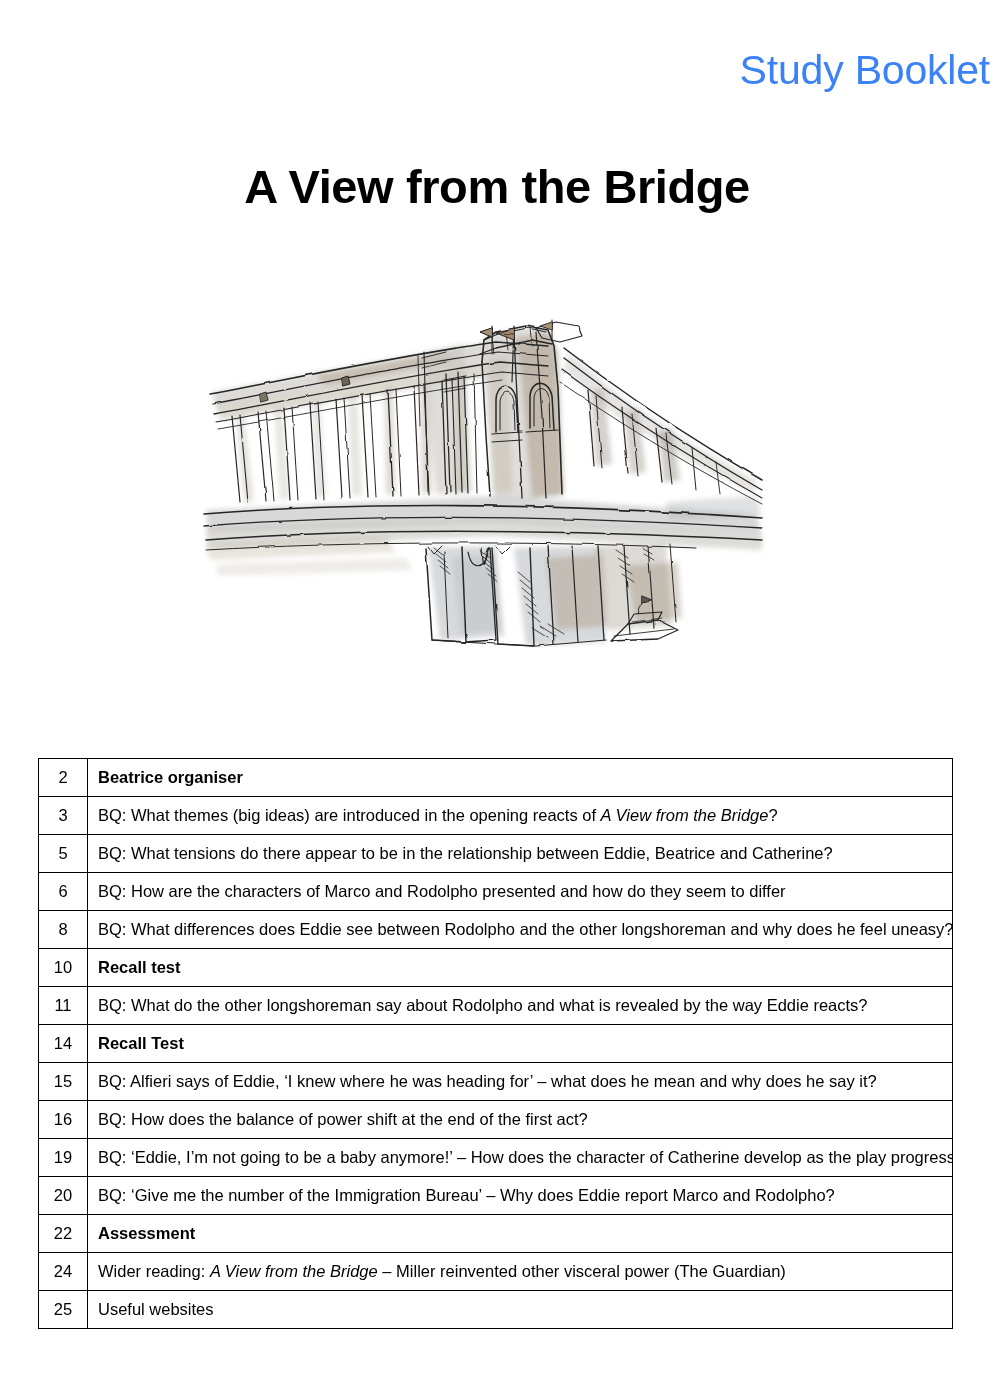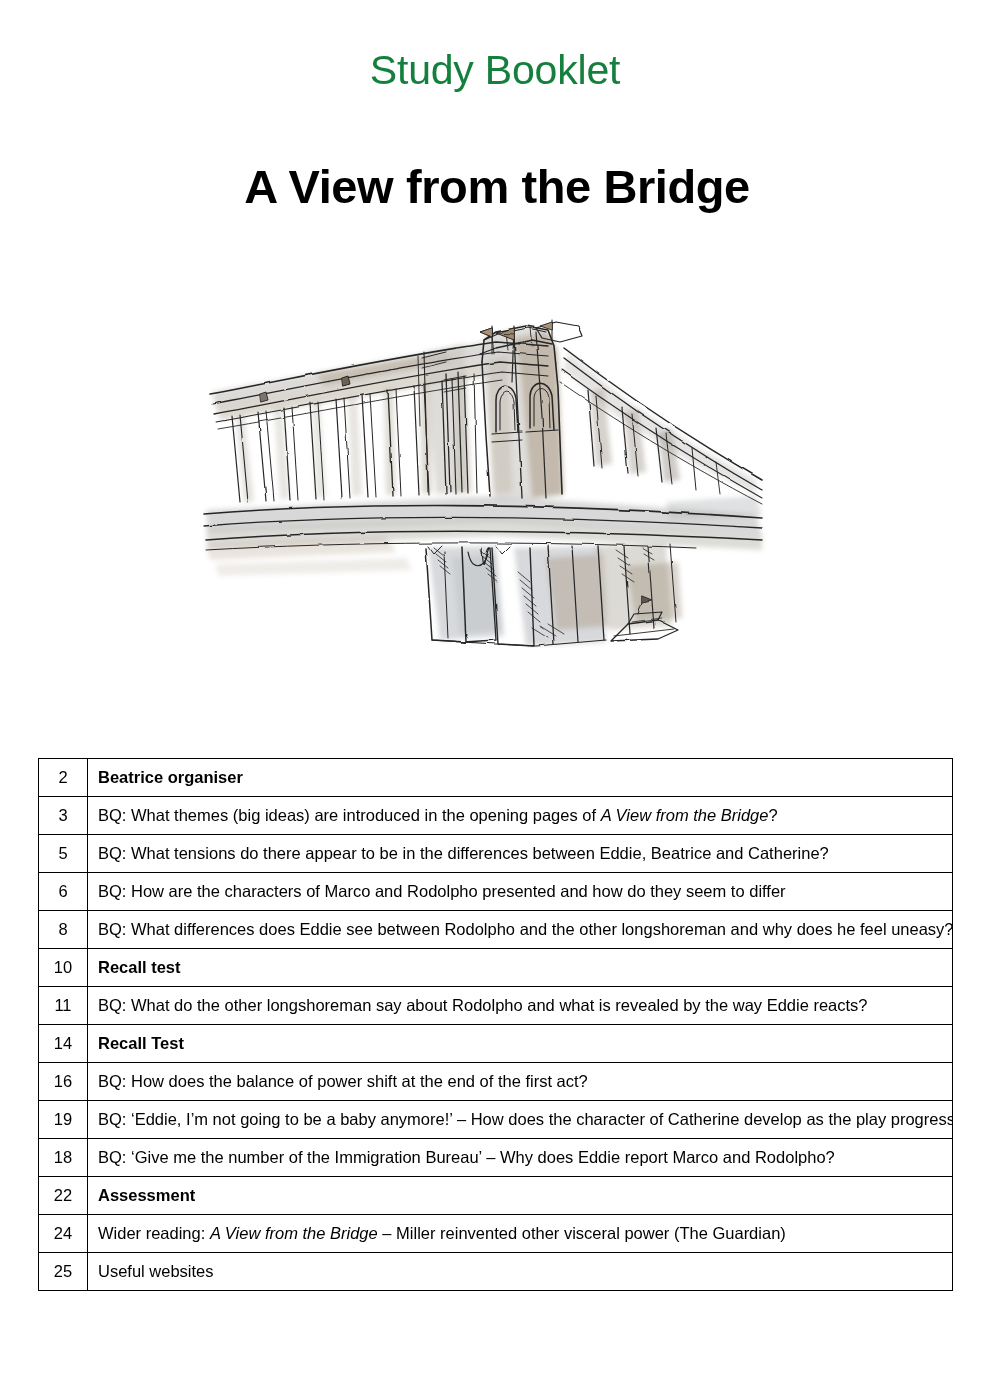--- a/index.html
+++ b/index.html
@@ -15,26 +15,26 @@
     color: #000000;
     overflow: hidden;
   }
 
   
   .doc-title-sub {
     position: absolute;
     top: 50px;
     left: 0;
     width: 990px;
-    text-align: center;
+    text-align: right;
     font-size: 41px;
     font-weight: 400;
     letter-spacing: -0.2px;
     line-height: 1.0;
-    color: #15803d;
+    color: #3b82f6;
   }
   .doc-title-main {
     position: absolute;
     top: 163px;
     left: 0;
     width: 994px;
     text-align: center;
     font-size: 47px;
     font-weight: 700;
     letter-spacing: -0.4px;
@@ -291,29 +291,29 @@
         </td>
         <td class="col-desc">
           <div class="cellpad">Beatrice organiser</div>
         </td>
       </tr>
       <tr class="row">
         <td class="col-page">
           <div class="cellpad">3</div>
         </td>
         <td class="col-desc">
-          <div class="cellpad"><span>BQ: What themes (big ideas) are introduced in the opening pages of </span><span class="ital">A View from the Bridge</span><span>?</span></div>
+          <div class="cellpad"><span>BQ: What themes (big ideas) are introduced in the opening reacts of </span><span class="ital">A View from the Bridge</span><span>?</span></div>
         </td>
       </tr>
       <tr class="row">
         <td class="col-page">
           <div class="cellpad">5</div>
         </td>
         <td class="col-desc">
-          <div class="cellpad">BQ: What tensions do there appear to be in the differences between Eddie, Beatrice and Catherine?</div>
+          <div class="cellpad">BQ: What tensions do there appear to be in the relationship between Eddie, Beatrice and Catherine?</div>
         </td>
       </tr>
       <tr class="row">
         <td class="col-page">
           <div class="cellpad">6</div>
         </td>
         <td class="col-desc">
           <div class="cellpad">BQ: How are the characters of Marco and Rodolpho presented and how do they seem to differ</div>
         </td>
       </tr>
@@ -344,37 +344,45 @@
       <tr class="row row-heading">
         <td class="col-page">
           <div class="cellpad">14</div>
         </td>
         <td class="col-desc">
           <div class="cellpad">Recall Test</div>
         </td>
       </tr>
       <tr class="row">
         <td class="col-page">
+          <div class="cellpad">15</div>
+        </td>
+        <td class="col-desc">
+          <div class="cellpad">BQ: Alfieri says of Eddie, ‘I knew where he was heading for’ – what does he mean and why does he say it?</div>
+        </td>
+      </tr>
+      <tr class="row">
+        <td class="col-page">
           <div class="cellpad">16</div>
         </td>
         <td class="col-desc">
           <div class="cellpad">BQ: How does the balance of power shift at the end of the first act?</div>
         </td>
       </tr>
       <tr class="row">
         <td class="col-page">
           <div class="cellpad">19</div>
         </td>
         <td class="col-desc">
           <div class="cellpad">BQ: ‘Eddie, I’m not going to be a baby anymore!’ – How does the character of Catherine develop as the play progresses?</div>
         </td>
       </tr>
       <tr class="row">
         <td class="col-page">
-          <div class="cellpad">18</div>
+          <div class="cellpad">20</div>
         </td>
         <td class="col-desc">
           <div class="cellpad">BQ: ‘Give me the number of the Immigration Bureau’ – Why does Eddie report Marco and Rodolpho?</div>
         </td>
       </tr>
       <tr class="row row-heading">
         <td class="col-page">
           <div class="cellpad">22</div>
         </td>
         <td class="col-desc">

